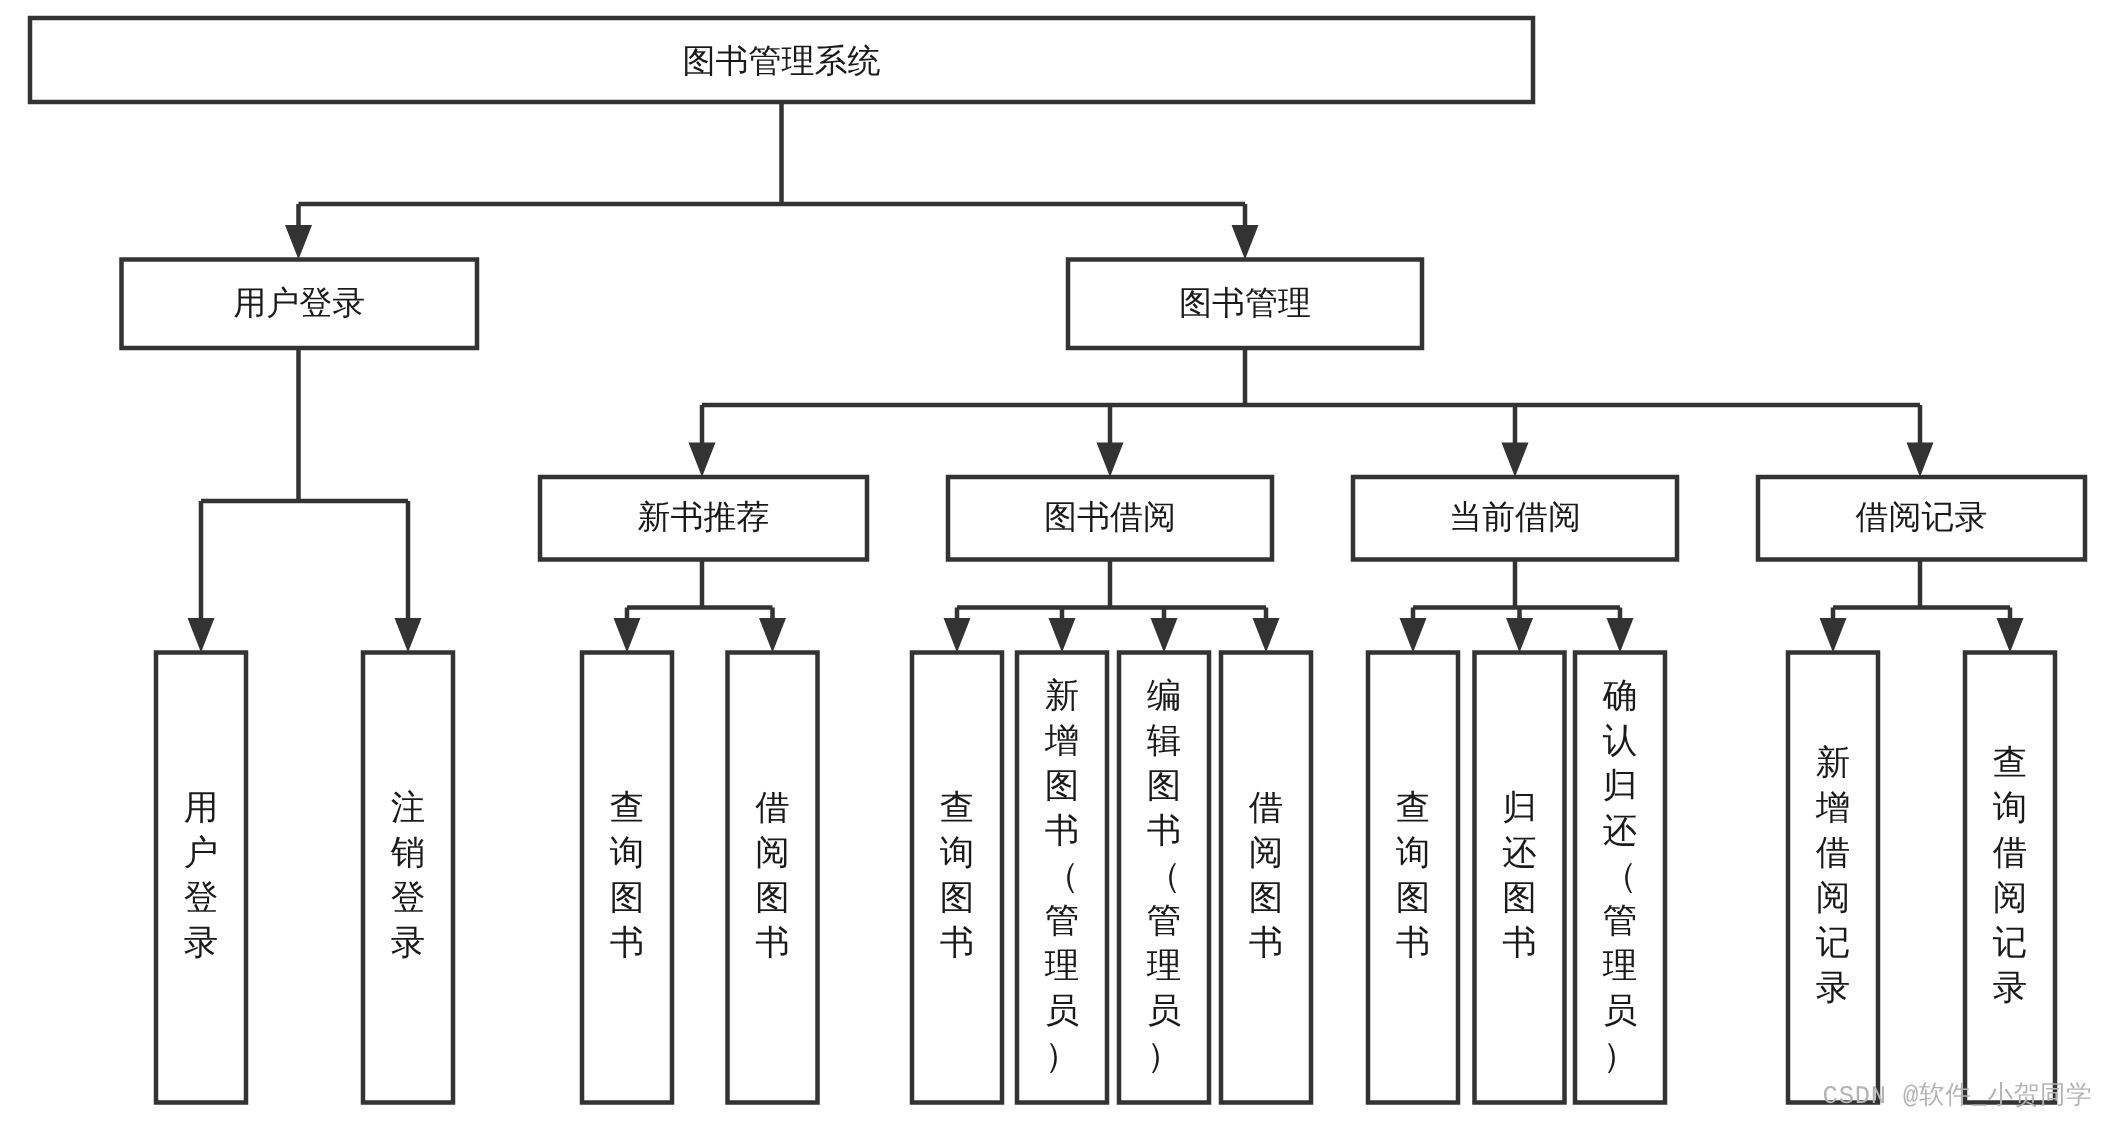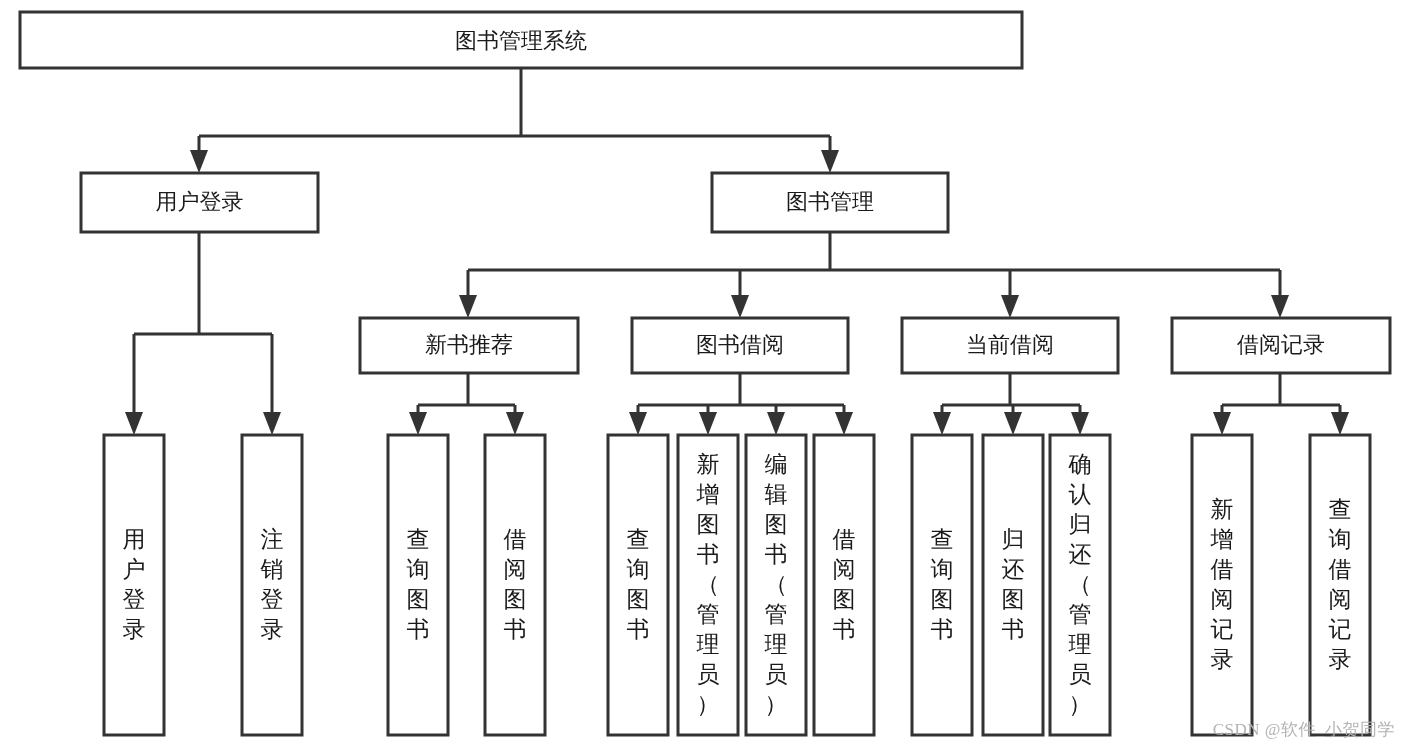--- a/index.html
+++ b/index.html
@@ -52,21 +52,21 @@
   .node-label-v {
     font-family: "DejaVu Sans", "Liberation Sans", sans-serif;
     font-size: 22px;
     fill: #1a1a1a;
     text-anchor: middle;
   }
   .watermark {
     position: absolute;
     right: 10px;
     bottom: 6px;
-    font-family: Liberation Serif, serif;
+    font-family: Liberation Mono, monospace;
     font-size: 17px;
     color: #b3b3b3;
     letter-spacing: 0.5px;
     white-space: nowrap;
     user-select: none;
     text-align: right;
   }
 </style>
 </head>
 <body>

